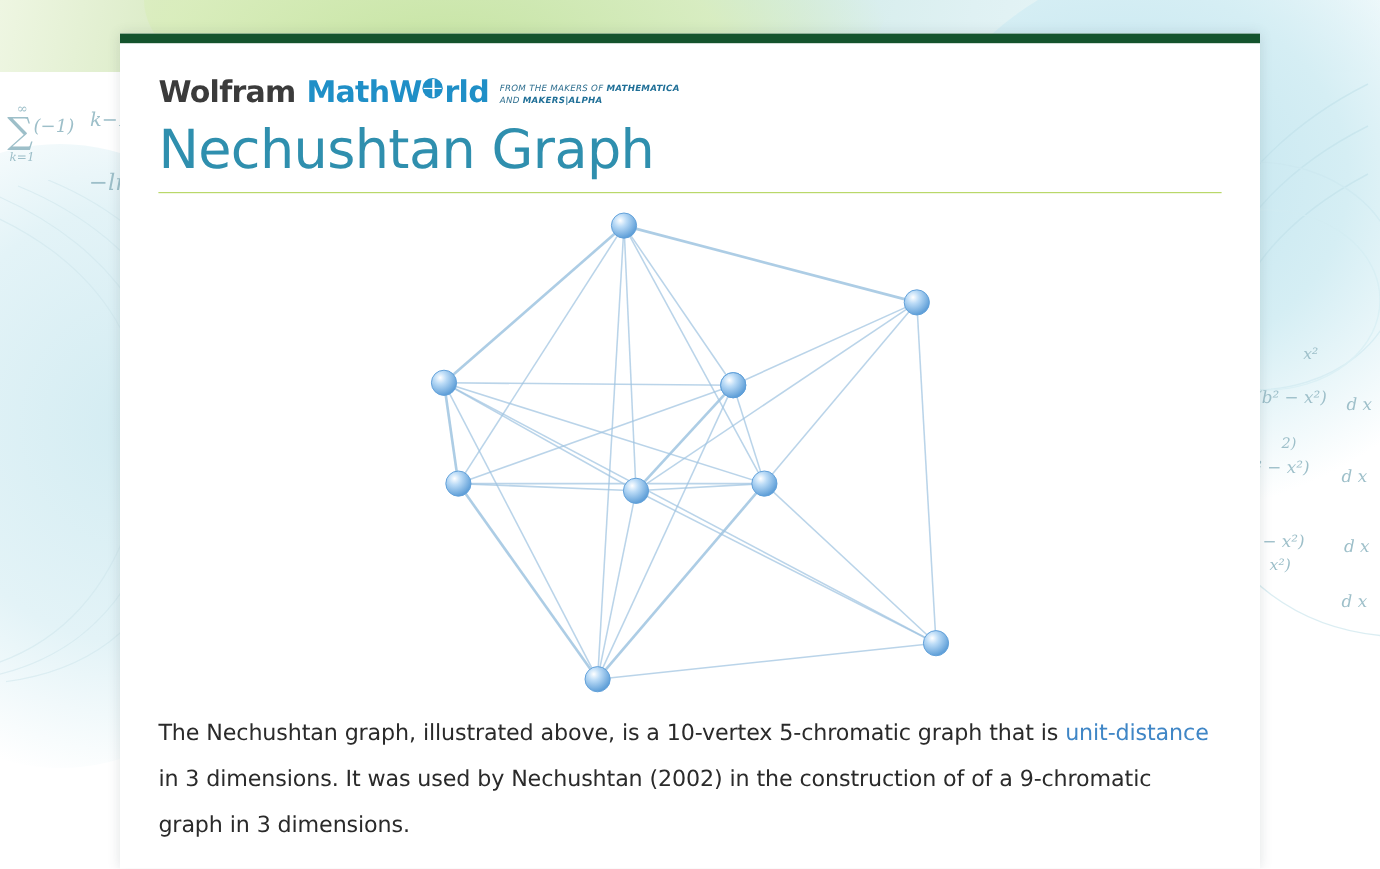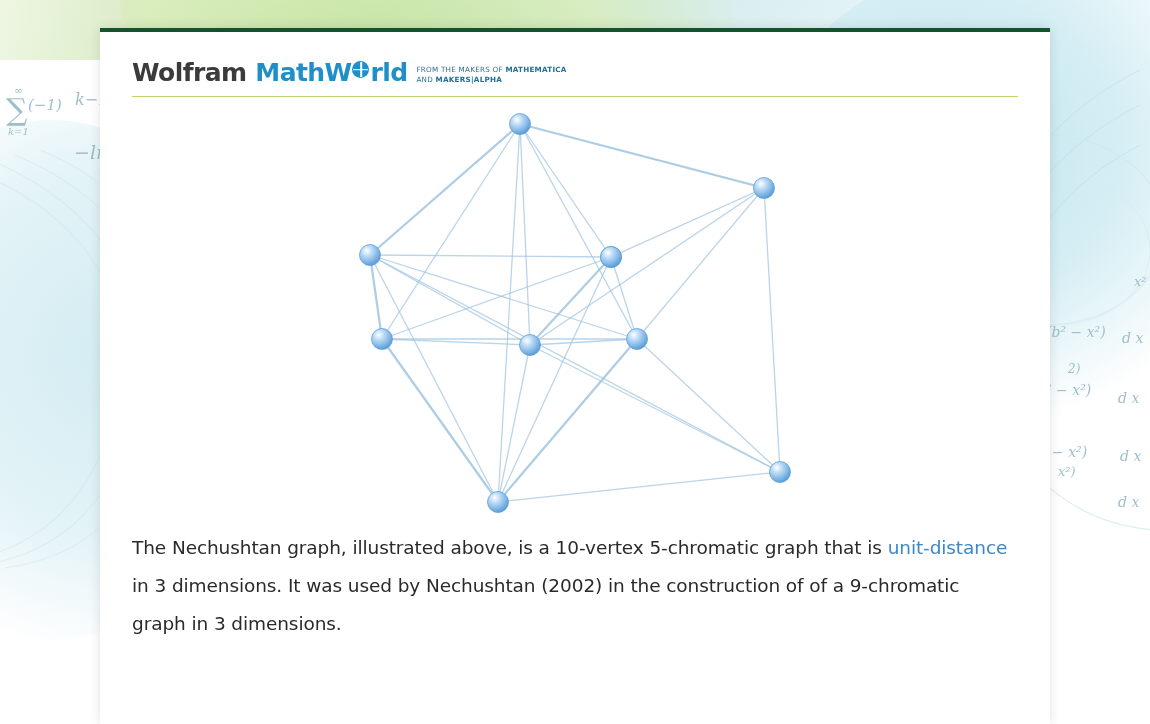--- a/index.html
+++ b/index.html
@@ -67,21 +67,21 @@
 
   
   .card {
     position: absolute;
     left: 100px;
     top: 28px;
     width: 950px;
     height: 696px;
     background: #ffffff;
     box-shadow: 0 0 10px rgba(60,80,90,.16);
-    border-top: 4px solid #14532d;
+    border-top: 8px solid #14532d;
     box-sizing: border-box;
     overflow: hidden;
   }
 
   .inner {
     padding: 28px 32px 0 32px;
   }
 
   
   .logo-row {
@@ -133,20 +133,21 @@
     width: 15px; height: 1.6px;
     background: #ffffff;
     transform: translateY(-50%);
   }
   .logo-tagline {
     font-size: 7.2px;
     line-height: 10px;
     color: #2f6f8f;
     letter-spacing: .25px;
     padding-top: 5px;
+    font-style: italic;
   }
   .logo-tagline b { color: #1f6f97; }
 
   
   .page-title {
     margin: 2px 0 0 0;
     font-size: 45px;
     font-weight: normal;
     color: #2f8fae;
     letter-spacing: -0.5px;
@@ -212,21 +213,21 @@
     </g>
   </svg>
 
   <div id="formula-layer">
       <span class="formula" style="left: 14px; top: 84px; font-size: 11px;">∞</span>
       <span class="formula" style="left: 6px; top: 92px; font-size: 30px;">∑</span>
       <span class="formula" style="left: 28px; top: 96px; font-size: 15px;">(−1)</span>
       <span class="formula" style="left: 75px; top: 90px; font-size: 16px;">k−1</span>
       <span class="formula" style="left: 8px; top: 126px; font-size: 10px; text-align: center;">k=1</span>
       <span class="formula" style="left: 74px; top: 141px; font-size: 19px;">−ln</span>
-      <span class="formula" style="left: 1086px; top: 274px; font-size: 13px; margin-left: 48px;">x²</span>
+      <span class="formula" style="left: 1086px; top: 288px; font-size: 13px;">x²</span>
       <span class="formula" style="left: 1046px; top: 324px; font-size: 14px;">(b² − x²)</span>
       <span class="formula" style="left: 1122px; top: 330px; font-size: 14px;">d x</span>
       <span class="formula" style="left: 1068px; top: 362px; font-size: 12px;">2)</span>
       <span class="formula" style="left: 1046px; top: 382px; font-size: 14px;">² − x²)</span>
       <span class="formula" style="left: 1118px; top: 390px; font-size: 14px;">d x</span>
       <span class="formula" style="left: 1052px; top: 444px; font-size: 14px;">− x²)</span>
       <span class="formula" style="left: 1120px; top: 448px; font-size: 14px;">d x</span>
       <span class="formula" style="left: 1058px; top: 464px; font-size: 13px;">x²)</span>
       <span class="formula" style="left: 1118px; top: 494px; font-size: 14px;">d x</span>
     </div>
@@ -241,20 +242,21 @@
           <span>MathW</span>
           <span class="logo-globe"></span>
           <span>rld</span>
         </span>
       <span class="logo-tagline">
         <span><span>FROM THE MAKERS OF </span><b>MATHEMATICA</b></span><br>
         <span><span>AND </span><b>MAKERS|ALPHA</b></span>
       </span>
     </div>
 
+    <h1 class="page-title">Nechushtan Graph</h1>
     <div class="title-rule"></div>
 
     <div class="figure">
       <svg id="graph-svg" width="620" height="420" viewBox="330 160 470 420">
         <defs>
           <radialGradient id="vgrad" cx="35%" cy="30%" r="70%">
             <stop offset="0%" stop-color="#ffffff"></stop>
             <stop offset="35%" stop-color="#bcdcf7"></stop>
             <stop offset="100%" stop-color="#5f9fd8"></stop>
           </radialGradient>

